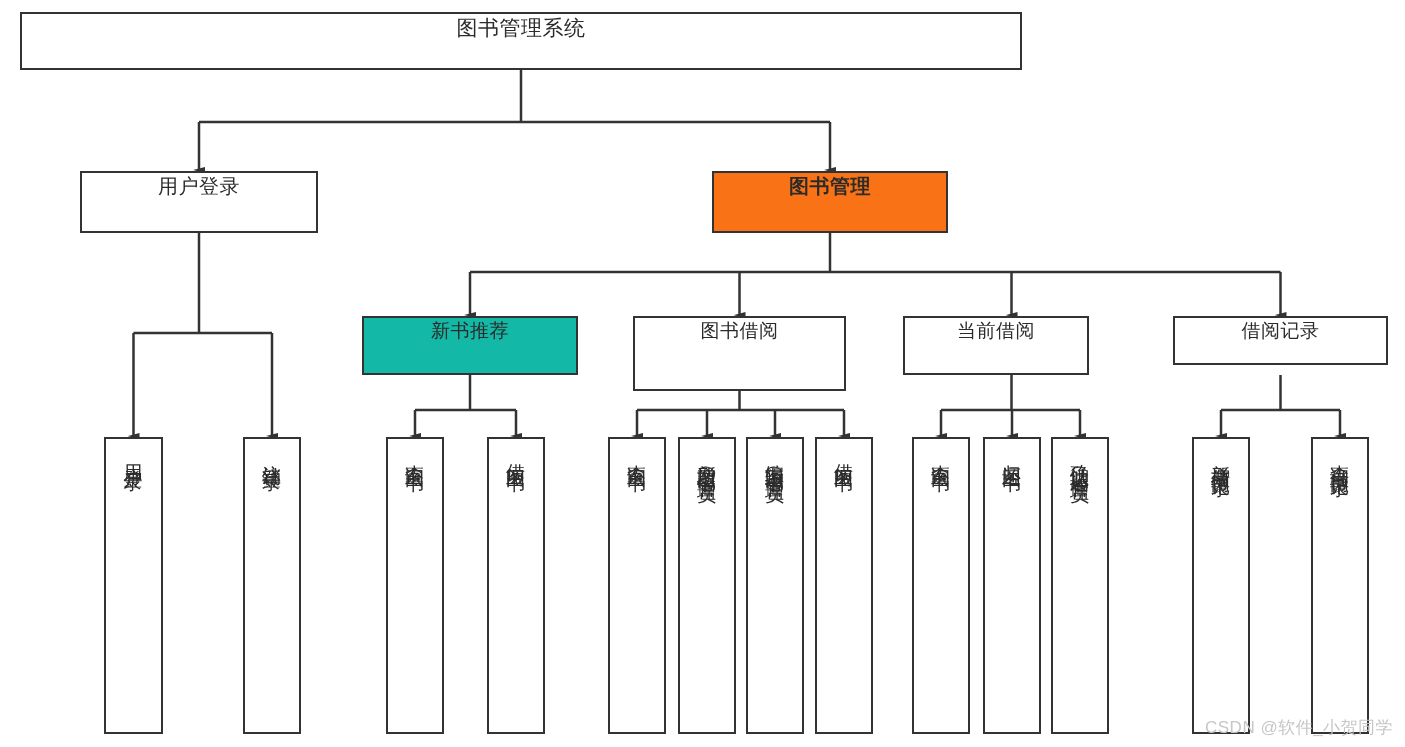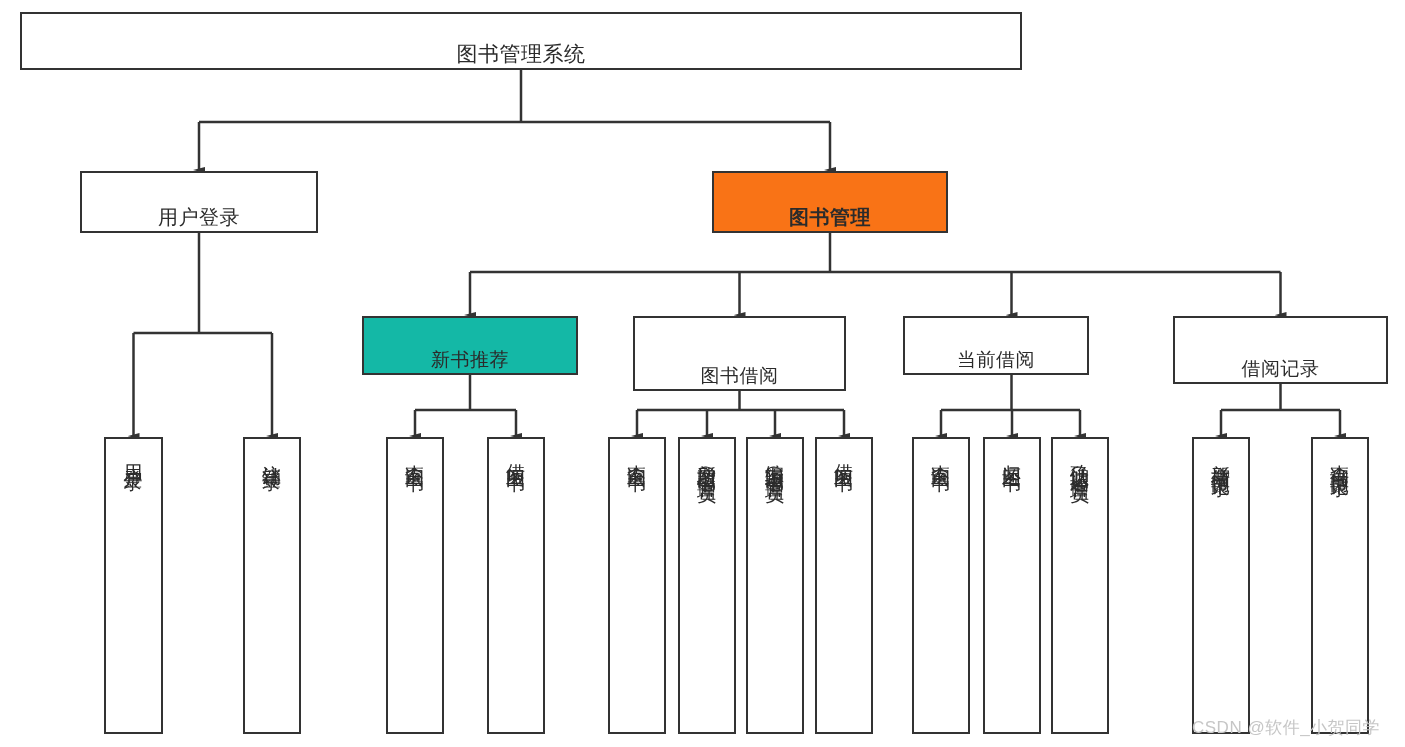--- a/index.html
+++ b/index.html
@@ -24,21 +24,21 @@
     width: 1405px;
     height: 747px;
     pointer-events: none;
   }
   .node {
     position: absolute;
     box-sizing: border-box;
     background: #ffffff;
     border: 2px solid #333333;
     display: flex;
-    align-items: flex-end;
+    align-items: flex-start;
     justify-content: center;
     color: #2b2b2b;
   }
   .node.horizontal .node-label {
     writing-mode: horizontal-tb;
     white-space: nowrap;
     letter-spacing: 0.5px;
   }
   .node.vertical {
     padding-top: 10px;
@@ -126,21 +126,21 @@
       </div>
       <div class="node horizontal lvl-2" style="left: 362px; top: 316px; width: 216px; height: 59px; border-color: rgb(51, 51, 51); background: #14b8a6;">
         <span class="node-label">新书推荐</span>
       </div>
       <div class="node horizontal lvl-2" style="left: 633px; top: 316px; width: 213px; height: 75px; border-color: rgb(51, 51, 51); background: rgb(255, 255, 255);">
         <span class="node-label">图书借阅</span>
       </div>
       <div class="node horizontal lvl-2" style="left: 903px; top: 316px; width: 186px; height: 59px; border-color: rgb(51, 51, 51); background: rgb(255, 255, 255);">
         <span class="node-label">当前借阅</span>
       </div>
-      <div class="node horizontal lvl-2" style="left: 1173px; top: 316px; width: 215px; height: 68px; border-color: rgb(51, 51, 51); background: rgb(255, 255, 255);">
+      <div class="node horizontal lvl-2" style="left: 1173px; top: 316px; width: 215px; height: 49px; border-color: rgb(51, 51, 51); background: rgb(255, 255, 255);">
         <span class="node-label">借阅记录</span>
       </div>
       <div class="node vertical lvl-3" style="left: 104px; top: 437px; width: 59px; height: 297px; border-color: rgb(51, 51, 51); background: rgb(255, 255, 255);">
         <span class="node-label">用户登录</span>
       </div>
       <div class="node vertical lvl-3" style="left: 243px; top: 437px; width: 58px; height: 297px; border-color: rgb(51, 51, 51); background: rgb(255, 255, 255);">
         <span class="node-label">注销登录</span>
       </div>
       <div class="node vertical lvl-3" style="left: 386px; top: 437px; width: 58px; height: 297px; border-color: rgb(51, 51, 51); background: rgb(255, 255, 255);">
         <span class="node-label">查询图书</span>
@@ -170,14 +170,14 @@
         <span class="node-label">确认归还（管理员）</span>
       </div>
       <div class="node vertical lvl-3" style="left: 1192px; top: 437px; width: 58px; height: 297px; border-color: rgb(51, 51, 51); background: rgb(255, 255, 255);">
         <span class="node-label">新增借阅记录</span>
       </div>
       <div class="node vertical lvl-3" style="left: 1311px; top: 437px; width: 58px; height: 297px; border-color: rgb(51, 51, 51); background: rgb(255, 255, 255);">
         <span class="node-label">查询借阅记录</span>
       </div>
     </div>
 
-  <div class="watermark" style="left: 1192px; top: 716px; color: rgb(198, 198, 198);">CSDN @软件_小贺同学</div>
+  <div class="watermark" style="left: 1192px; top: 716px; color: rgb(198, 198, 198); padding-left: 13px;">CSDN @软件_小贺同学</div>
 </div>
 
 </body></html>

